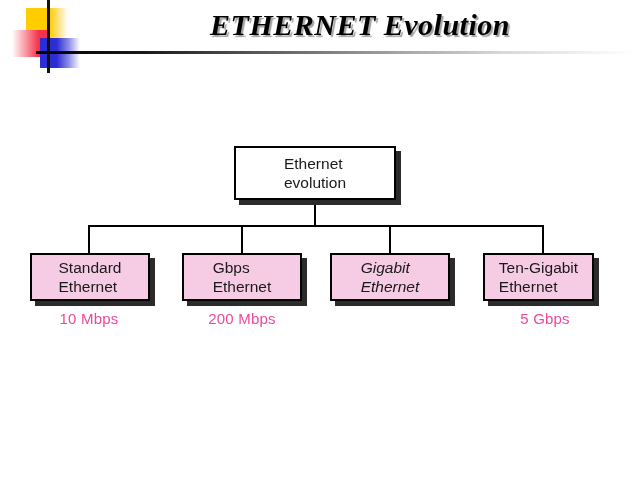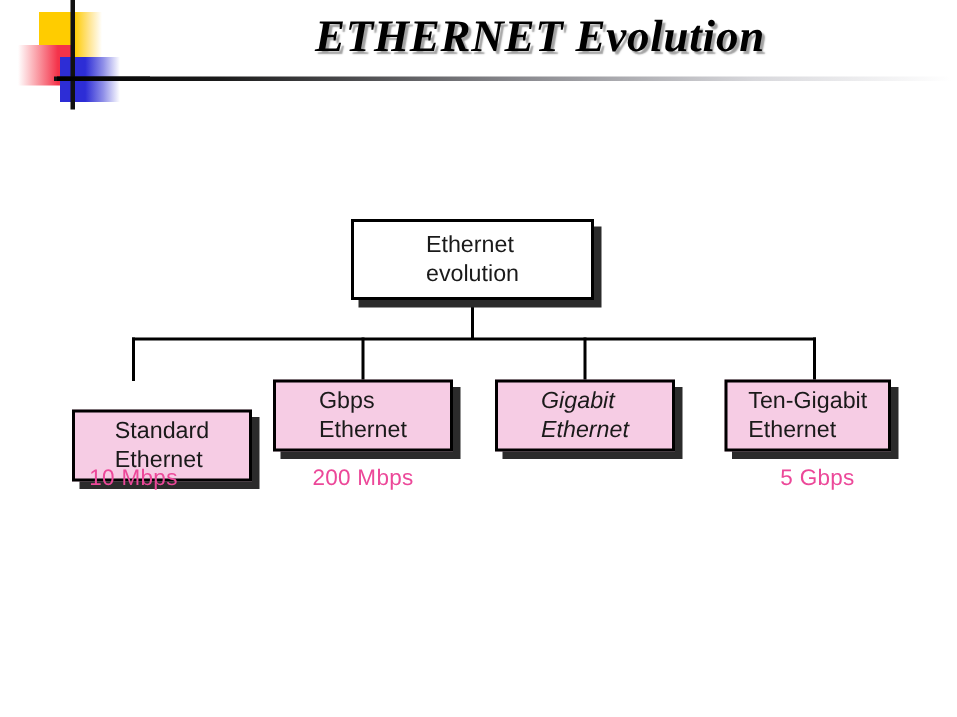--- a/index.html
+++ b/index.html
@@ -121,21 +121,21 @@
   .node .node-label { display: block; }
 
   #root-node {
     left: 234px;
     top: 146px;
     width: 162px;
     height: 54px;
   }
 
   .child-node { width: 120px; height: 48px; top: 253px; }
-  #child-0 { left: 48px; margin-top: 20px;  }
+  #child-0 { left: 30px;  }
   #child-1 { left: 182px; }
   #child-2 { left: 330px; font-style: italic; }
   #child-3 { left: 483px; width: 111px; }
 
   
   .conn { position: absolute; background: #000000; }
   #conn-root-down { left: 314px; top: 200px;  width: 2px;  height: 26px; }
   #conn-bus       { left: 88px;  top: 225px;  width: 456px; height: 2px; }
   .conn-drop { width: 2px; top: 225px; height: 29px; }
   #drop-0 { left: 88px;  }

